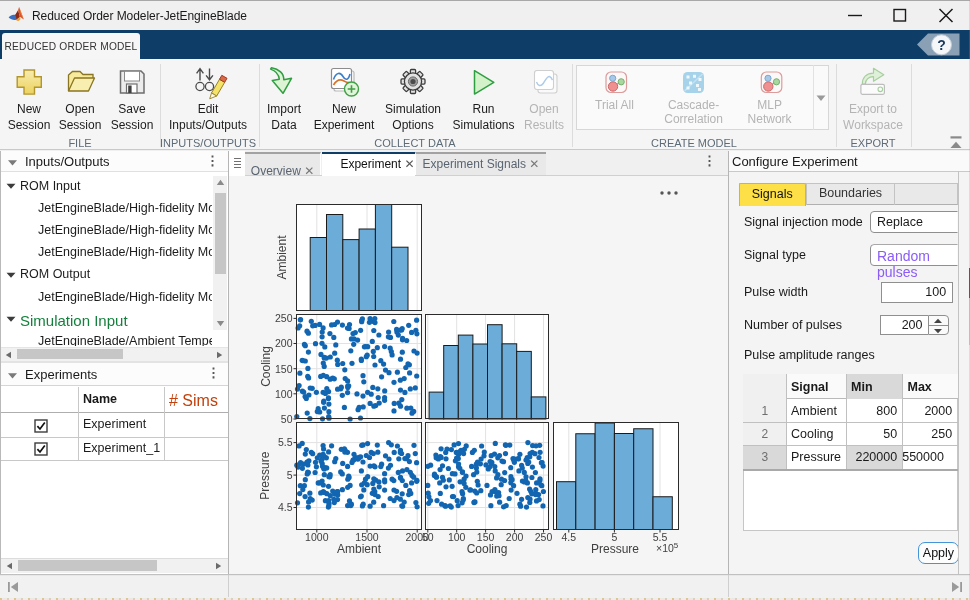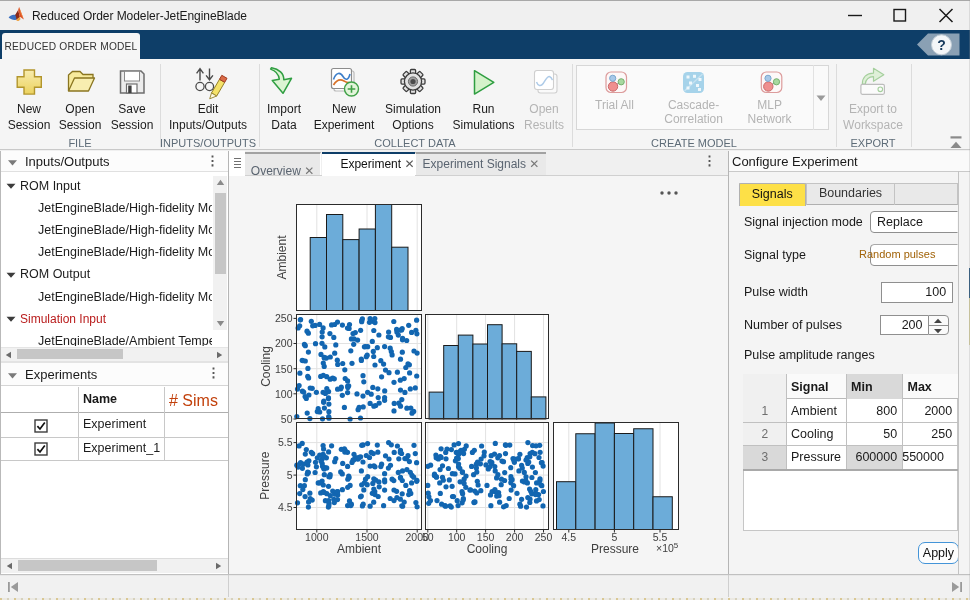--- a/index.html
+++ b/index.html
@@ -176,21 +176,21 @@
     <div class="a" style="left:38px;top:223.2px;font-size:12.5px;color:#1c1c1c;white-space:nowrap">JetEngineBlade/High-fidelity Mod</div>
     <div class="a" style="left:38px;top:245.29999999999998px;font-size:12.5px;color:#1c1c1c;white-space:nowrap">JetEngineBlade/High-fidelity Mod</div>
     <svg class="a" style="left:6px;top:271.59999999999997px" width="10" height="6" viewBox="0 0 10 6">
       <polygon points="0.5,0.8 9.5,0.8 5,5.8" fill="#3c3c3c"></polygon>
     </svg>
     <div class="a" style="left:20px;top:267.4px;font-size:12.5px;color:#1c1c1c;white-space:nowrap">ROM Output</div>
     <div class="a" style="left:38px;top:289.5px;font-size:12.5px;color:#1c1c1c;white-space:nowrap">JetEngineBlade/High-fidelity Mod</div>
     <svg class="a" style="left:6px;top:315.8px" width="10" height="6" viewBox="0 0 10 6">
       <polygon points="0.5,0.8 9.5,0.8 5,5.8" fill="#3c3c3c"></polygon>
     </svg>
-    <div class="a" style="left:20px;top:311.6px;font-size:12px;color:#b91c1c;white-space:nowrap">Simulation Input</div>
+    <div class="a" style="left:20px;top:311.6px;font-size:15px;color:#15803d;white-space:nowrap">Simulation Input</div>
     <div class="a" style="left:38px;top:333.70000000000005px;font-size:12.5px;color:#1c1c1c;white-space:nowrap">JetEngineBlade/Ambient Temper</div>
   </div>
 <div class="a" style="left:213px;top:176px;width:14px;height:154px;background:#f1f1f1"></div>
 <svg class="a" style="left:216px;top:179px" width="9" height="7" viewBox="0 0 9 7">
     <polygon points="0.8,6 8.2,6 4.5,0.8" fill="#8a8a8a"></polygon>
   </svg>
 <div class="a" style="left:214.5px;top:193px;width:11px;height:81px;background:#c6c6c6"></div>
 <svg class="a" style="left:216px;top:320px" width="9" height="7" viewBox="0 0 9 7">
     <polygon points="0.8,1 8.2,1 4.5,6.2" fill="#8a8a8a"></polygon>
   </svg>
@@ -979,21 +979,21 @@
   </div>
 <div class="a" style="left:807px;top:186px;width:87px;text-align:center;font-size:12.5px;color:#333">Boundaries</div>
 <div class="a" style="left:744px;top:214.5px;font-size:12.5px;color:#1a1a1a">Signal injection mode</div>
 <div class="a" style="left:744px;top:248px;font-size:12.5px;color:#1a1a1a">Signal type</div>
 <div class="a" style="left:744px;top:285px;font-size:12.5px;color:#1a1a1a">Pulse width</div>
 <div class="a" style="left:744px;top:318px;font-size:12.5px;color:#1a1a1a">Number of pulses</div>
 <div class="a" style="left:744px;top:348px;font-size:12.5px;color:#1a1a1a">Pulse amplitude ranges</div>
 <div class="a" style="left:869.5px;top:210.9px;width:105px;height:22px;background:#fff;border:1px solid #8f8f8f;border-radius:4px;clip-path:inset(0 17px 0 0)"></div>
 <div class="a" style="left:877px;top:214.5px;font-size:12.5px;color:#1a1a1a">Replace</div>
 <div class="a" style="left:869.5px;top:244.3px;width:105px;height:22px;background:#fff;border:1px solid #8f8f8f;border-radius:4px;clip-path:inset(0 17px 0 0)"></div>
-<div class="a" style="left:859px;top:248px;font-size:11px;color:#a16207">Random pulses</div>
+<div class="a" style="left:877px;top:248px;font-size:14px;color:#8b5cf6">Random pulses</div>
 <div class="a" style="left:880.8px;top:281.7px;width:72.4px;height:21.3px;background:#fff;border:1px solid #8f8f8f">
     <div style="text-align:right;padding:2.5px 6px 0 0;font-size:12.5px;color:#1a1a1a">100</div>
   </div>
 <div class="a" style="left:879.5px;top:314.5px;width:48px;height:20.5px;background:#fff;border:1px solid #8f8f8f;border-right:none">
     <div style="text-align:right;padding:2px 5px 0 0;font-size:12.5px;color:#1a1a1a">200</div>
   </div>
 <div class="a" style="left:927.5px;top:314.5px;width:21.2px;height:20.5px;background:#fafafa;border:1px solid #8f8f8f;border-radius:0 4px 4px 0"></div>
 <div class="a" style="left:927.5px;top:324.7px;width:21.2px;height:1px;background:#8f8f8f"></div>
 <svg class="a" style="left:932px;top:317.5px" width="12" height="6" viewBox="0 0 12 6">
     <polygon points="2,5 10,5 6,0.8" fill="#444"></polygon>
@@ -1020,21 +1020,21 @@
 <div class="a" style="left:743.4px;top:403.5px;width:42.8px;text-align:center;font-size:12px;color:#6e6e6e">1</div>
 <div class="a" style="left:791px;top:403.5px;font-size:12.5px;color:#1a1a1a">Ambient</div>
 <div class="a" style="left:846.2px;top:403.5px;width:51px;text-align:right;font-size:12.5px;color:#1a1a1a">800</div>
 <div class="a" style="left:902.2px;top:403.5px;width:50px;text-align:right;font-size:12.5px;color:#1a1a1a">2000</div>
 <div class="a" style="left:743.4px;top:427.0px;width:42.8px;text-align:center;font-size:12px;color:#6e6e6e">2</div>
 <div class="a" style="left:791px;top:427.0px;font-size:12.5px;color:#1a1a1a">Cooling</div>
 <div class="a" style="left:846.2px;top:427.0px;width:51px;text-align:right;font-size:12.5px;color:#1a1a1a">50</div>
 <div class="a" style="left:902.2px;top:427.0px;width:50px;text-align:right;font-size:12.5px;color:#1a1a1a">250</div>
 <div class="a" style="left:743.4px;top:450.3px;width:42.8px;text-align:center;font-size:12px;color:#6e6e6e">3</div>
 <div class="a" style="left:791px;top:450.3px;font-size:12.5px;color:#1a1a1a">Pressure</div>
-<div class="a" style="left:846.2px;top:450.3px;width:51px;text-align:right;font-size:12.5px;color:#1a1a1a">600000</div>
+<div class="a" style="left:846.2px;top:450.3px;width:51px;text-align:right;font-size:12.5px;color:#1a1a1a">220000</div>
 <div class="a" style="left:902.2px;top:450.3px;width:50px;text-align:left;font-size:12.5px;color:#1a1a1a">550000</div>
 <div class="a" style="left:918.2px;top:542.3px;width:40.5px;height:22px;background:#fdfdfd;border:1px solid #4394d8;border-radius:7px">
     <div style="text-align:center;margin-top:3px;font-size:12.5px;color:#111">Apply</div>
   </div>
 <div class="a" style="left:958px;top:171px;width:1px;height:404px;background:#c3c3c3"></div>
 <div class="a" style="left:0;top:574px;width:970px;height:1px;background:#c0c0c0"></div>
 <div class="a" style="left:0;top:575px;width:970px;height:23px;background:#f1f1f1;border-top:1px solid #e8e8e8"></div>
 <div class="a" style="left:228px;top:575px;width:1px;height:22px;background:#cfcfcf"></div>
 <div class="a" style="left:728px;top:575px;width:1px;height:22px;background:#cfcfcf"></div>
 <svg class="a" style="left:7px;top:581px" width="12" height="12" viewBox="0 0 12 12">

